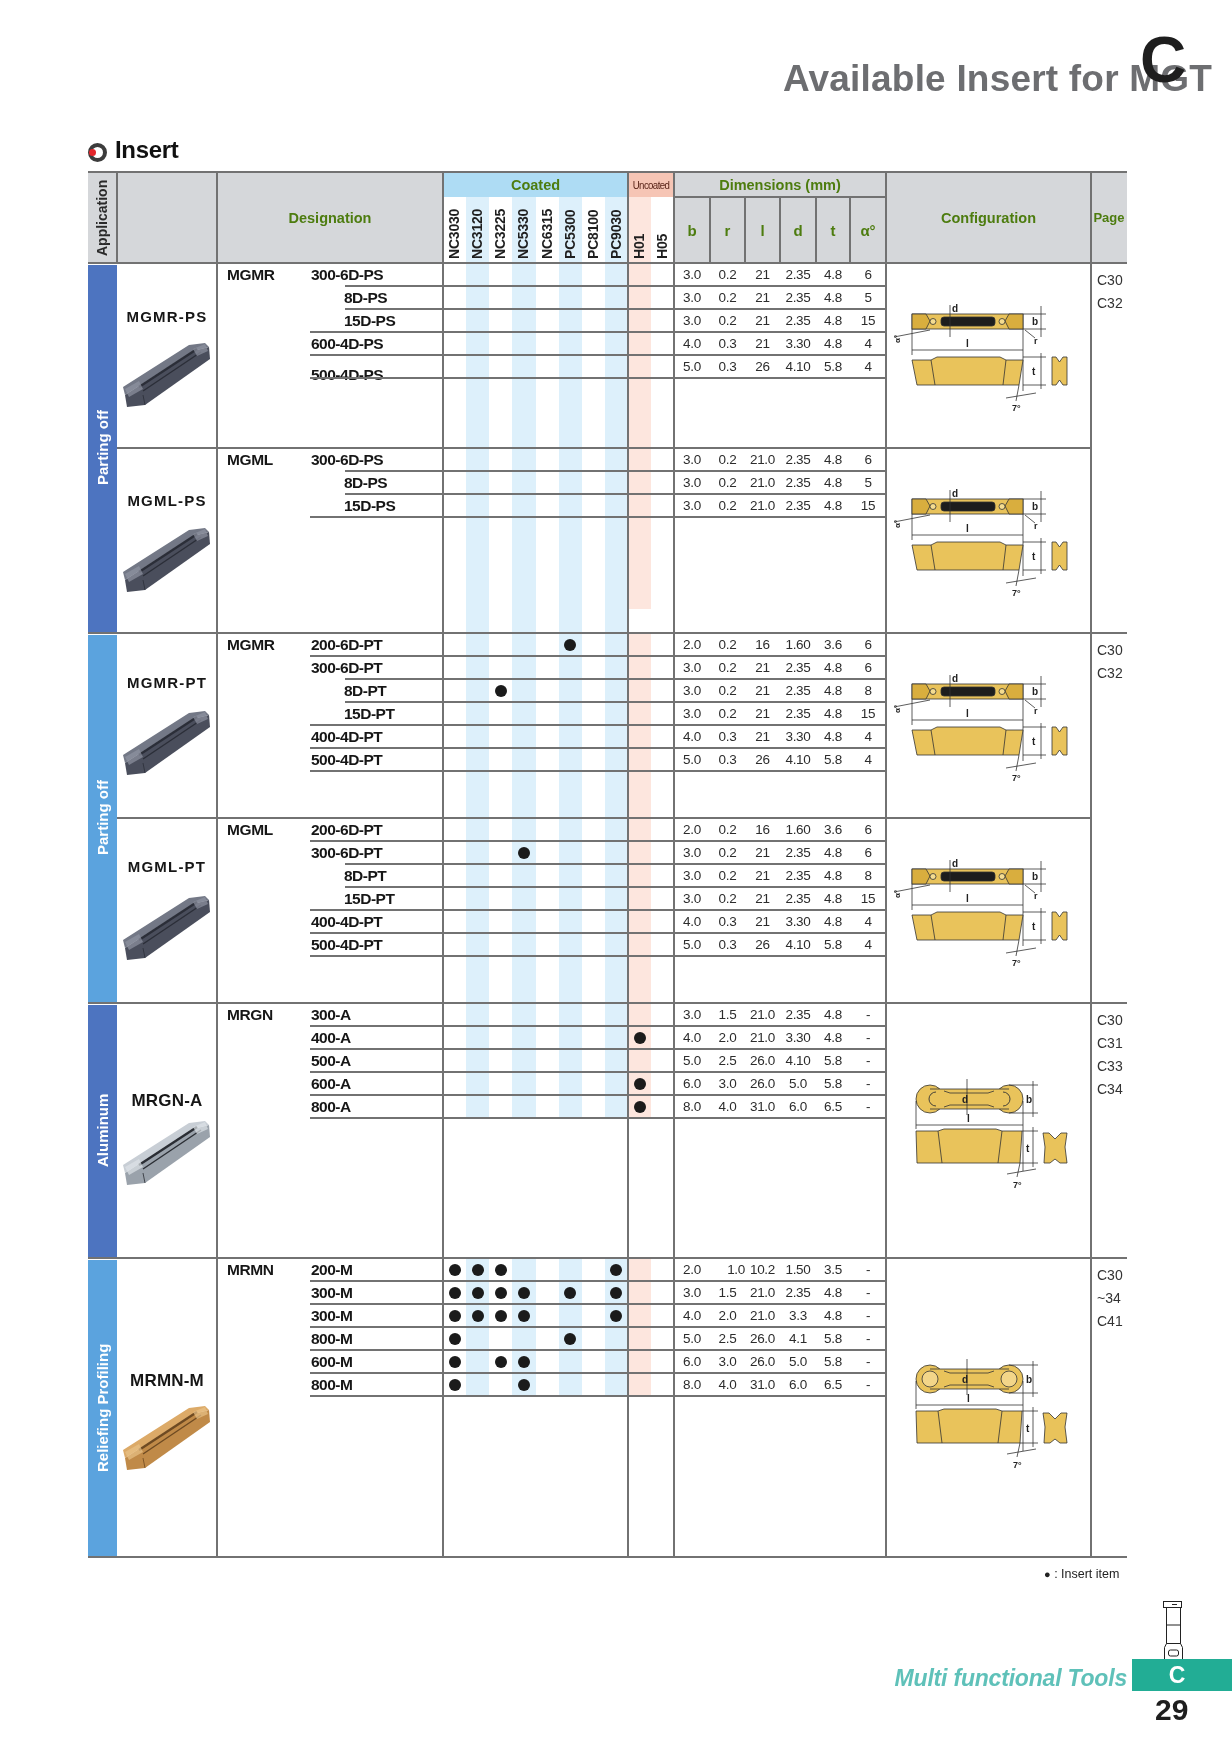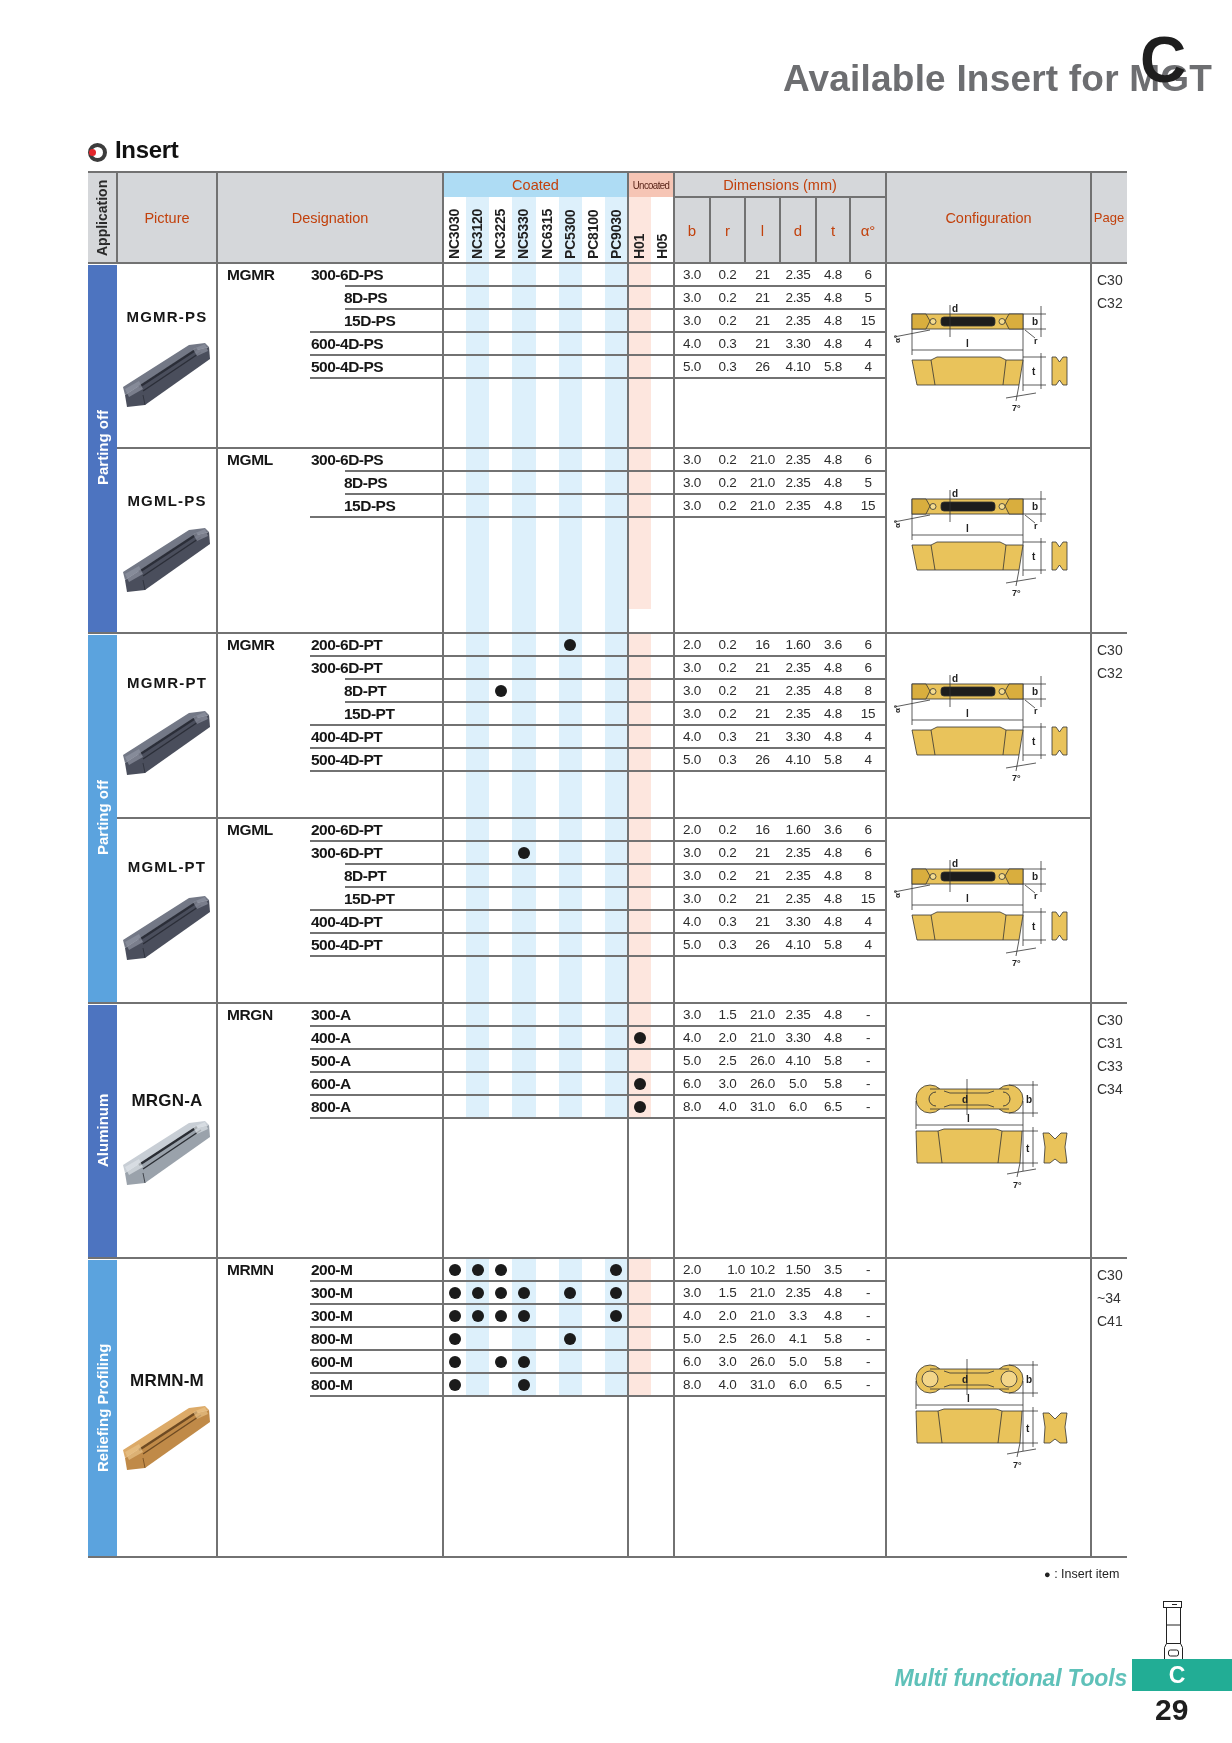--- a/index.html
+++ b/index.html
@@ -5,21 +5,21 @@
   html, body { margin: 0; padding: 0; background: #ffffff; }
   body { width: 1232px; height: 1743px; position: relative; overflow: hidden;
          font-family: "Liberation Sans", sans-serif; color: #222; }
   .abs { position: absolute; }
   .title { position: absolute; left: 783px; top: 58px; font-size: 37px; font-weight: bold; color: #6d6e71; letter-spacing: 0.2px; white-space: nowrap; }
   .chapter { position: absolute; left: 1140px; top: 28px; font-size: 64px; font-weight: bold; color: #1e1e1e; line-height: 1; }
   .sec-head { position: absolute; left: 115px; top: 136px; font-size: 24px; font-weight: bold; color: #111; letter-spacing: -0.3px; }
   .bullet { position: absolute; left: 88px; top: 143px; width: 11px; height: 11px; border-radius: 50%;
             border: 4px solid #3c3c3c; background: #fff; }
   .bullet::after { content: ""; position: absolute; left: -3px; top: 2px; width: 7px; height: 7px; border-radius: 50%; background: #e3262b; }
-  .hdr-text { position: absolute; display: flex; align-items: center; justify-content: center; font-weight: normal; font-size: 14.5px; color: #c2410c; text-align: center; }
+  .hdr-text { position: absolute; display: flex; align-items: center; justify-content: center; font-weight: bold; font-size: 14.5px; color: #4d7c0f; text-align: center; }
   .vtext { position: absolute; writing-mode: vertical-rl; transform: rotate(180deg); white-space: nowrap; }
   .grade { font-size: 14px; font-weight: bold; color: #1f1f1f; text-align: start; line-height: 23px; letter-spacing: -0.2px; }
   .line { position: absolute; background: #727272; }
   .series { position: absolute; font-weight: bold; font-size: 15.5px; line-height: 23px; letter-spacing: -0.4px; color: #161616; }
   .code { position: absolute; font-weight: bold; font-size: 15.5px; line-height: 23px; letter-spacing: -0.5px; color: #161616; white-space: nowrap; }
   .dim { position: absolute; font-size: 13.5px; line-height: 23px; text-align: center; color: #2c2c2c; letter-spacing: -0.3px; }
   .dot { position: absolute; width: 12px; height: 12px; border-radius: 50%; background: #1b1b1b; }
   .pic-label { position: absolute; width: 100px; text-align: center; font-weight: bold; font-size: 15px; letter-spacing: 1.2px; color: #161616; white-space: nowrap; }
   .pic-label.big { font-size: 17px; letter-spacing: 0.2px; }
   .app-label { color: #fff; font-weight: bold; font-size: 15px; text-align: center; line-height: 29px; }
@@ -75,21 +75,20 @@
     <div style="position: absolute; left: 604.875px; top: 1003px; width: 23.125px; height: 115px; background: rgb(221, 240, 251);"></div>
     <div style="position: absolute; left: 604.875px; top: 1258px; width: 23.125px; height: 138px; background: rgb(221, 240, 251);"></div>
     <div style="position: absolute; left: 628px; top: 197px; width: 23px; height: 66px; background: rgb(253, 230, 222);"></div>
     <div style="position: absolute; left: 628px; top: 263px; width: 23px; height: 185px; background: rgb(253, 230, 222);"></div>
     <div style="position: absolute; left: 628px; top: 448px; width: 23px; height: 161px; background: rgb(253, 230, 222);"></div>
     <div style="position: absolute; left: 628px; top: 633px; width: 23px; height: 185px; background: rgb(253, 230, 222);"></div>
     <div style="position: absolute; left: 628px; top: 818px; width: 23px; height: 185px; background: rgb(253, 230, 222);"></div>
     <div style="position: absolute; left: 628px; top: 1003px; width: 23px; height: 115px; background: rgb(253, 230, 222);"></div>
     <div style="position: absolute; left: 628px; top: 1258px; width: 23px; height: 138px; background: rgb(253, 230, 222);"></div>
     <div class="vtext" style="left: 88px; top: 172px; width: 29px; height: 91px; font-size: 14px; font-weight: bold; text-align: center; line-height: 29px; color: rgb(42, 42, 42);">Application</div>
-    <div class="hdr-text" style="left: 117px; top: 172px; width: 100px; height: 91px;">Picture</div>
     <div class="hdr-text" style="left: 217px; top: 172px; width: 226px; height: 91px;">Designation</div>
     <div class="hdr-text" style="left: 443px; top: 172px; width: 185px; height: 25px;">Coated</div>
     <div class="hdr-text" style="left: 624px; top: 172px; width: 54px; height: 25px; font-size: 11px; font-weight: normal; color: rgb(90, 36, 24); letter-spacing: -0.7px; transform: scaleX(0.88);">Uncoated</div>
     <div class="hdr-text" style="left: 674px; top: 172px; width: 212px; height: 25px;">Dimensions (mm)</div>
     <div class="hdr-text" style="left: 886px; top: 172px; width: 205px; height: 91px;">Configuration</div>
     <div class="hdr-text" style="left: 1091px; top: 172px; width: 36px; height: 91px; font-size: 13px;">Page</div>
     <div class="vtext grade" style="left: 443px; top: 199px; width: 23.125px; height: 60px;">NC3030</div>
     <div class="vtext grade" style="left: 466.125px; top: 199px; width: 23.125px; height: 60px;">NC3120</div>
     <div class="vtext grade" style="left: 489.25px; top: 199px; width: 23.125px; height: 60px;">NC3225</div>
     <div class="vtext grade" style="left: 512.375px; top: 199px; width: 23.125px; height: 60px;">NC5330</div>
@@ -216,21 +215,21 @@
     <div class="dim" style="left: 850px; top: 309px; width: 36px;">15</div>
     <div class="line" style="left: 310px; top: 331.25px; width: 576px; height: 1.5px; background: rgb(114, 114, 114);"></div>
     <div class="code" style="left: 311px; top: 332px;">600-4D-PS</div>
     <div class="dim" style="left: 674px; top: 332px; width: 36px;">4.0</div>
     <div class="dim" style="left: 710px; top: 332px; width: 35px;">0.3</div>
     <div class="dim" style="left: 745px; top: 332px; width: 35px;">21</div>
     <div class="dim" style="left: 780px; top: 332px; width: 36px;">3.30</div>
     <div class="dim" style="left: 816px; top: 332px; width: 34px;">4.8</div>
     <div class="dim" style="left: 850px; top: 332px; width: 36px;">4</div>
     <div class="line" style="left: 310px; top: 354.25px; width: 576px; height: 1.5px; background: rgb(114, 114, 114);"></div>
-    <div class="code" style="left: 311px; top: 355px;">500-4D-PS</div>
+    <div class="code" style="left: 311px; top: 363px;">500-4D-PS</div>
     <div class="dim" style="left: 674px; top: 355px; width: 36px;">5.0</div>
     <div class="dim" style="left: 710px; top: 355px; width: 35px;">0.3</div>
     <div class="dim" style="left: 745px; top: 355px; width: 35px;">26</div>
     <div class="dim" style="left: 780px; top: 355px; width: 36px;">4.10</div>
     <div class="dim" style="left: 816px; top: 355px; width: 34px;">5.8</div>
     <div class="dim" style="left: 850px; top: 355px; width: 36px;">4</div>
     <div class="line" style="left: 310px; top: 377.25px; width: 576px; height: 1.5px; background: rgb(114, 114, 114);"></div>
     <div class="pic-label" style="left: 117px; top: 492px;">MGML-PS</div>
     <div style="position: absolute; left: 121px; top: 524px; width: 92px; height: 76px;"><svg width="92" height="76" viewBox="0 0 92 76">
       <polygon points="4,56 72,12 88,8 89,20 24,66 6,68" fill="#4a4e5c"></polygon>

